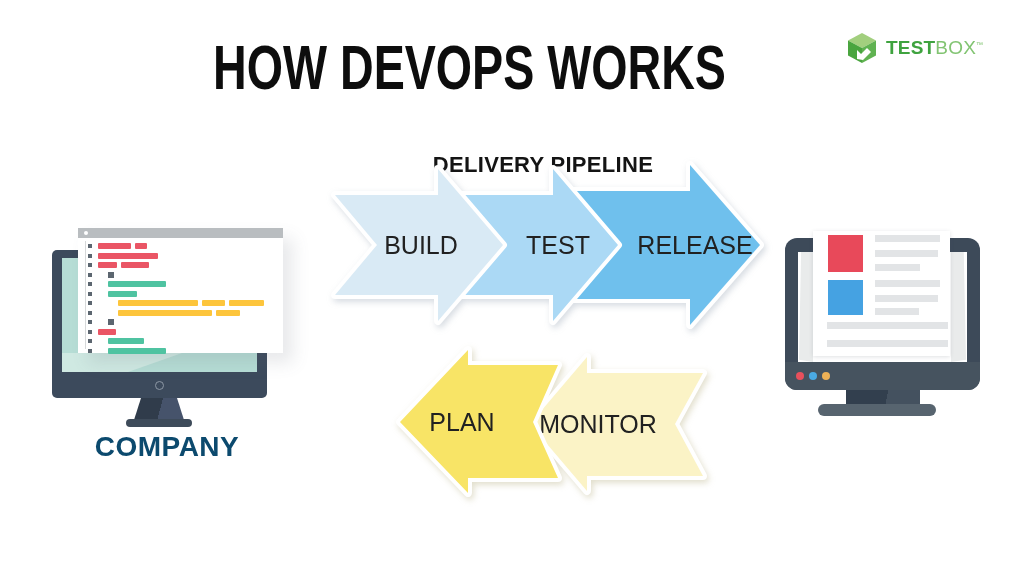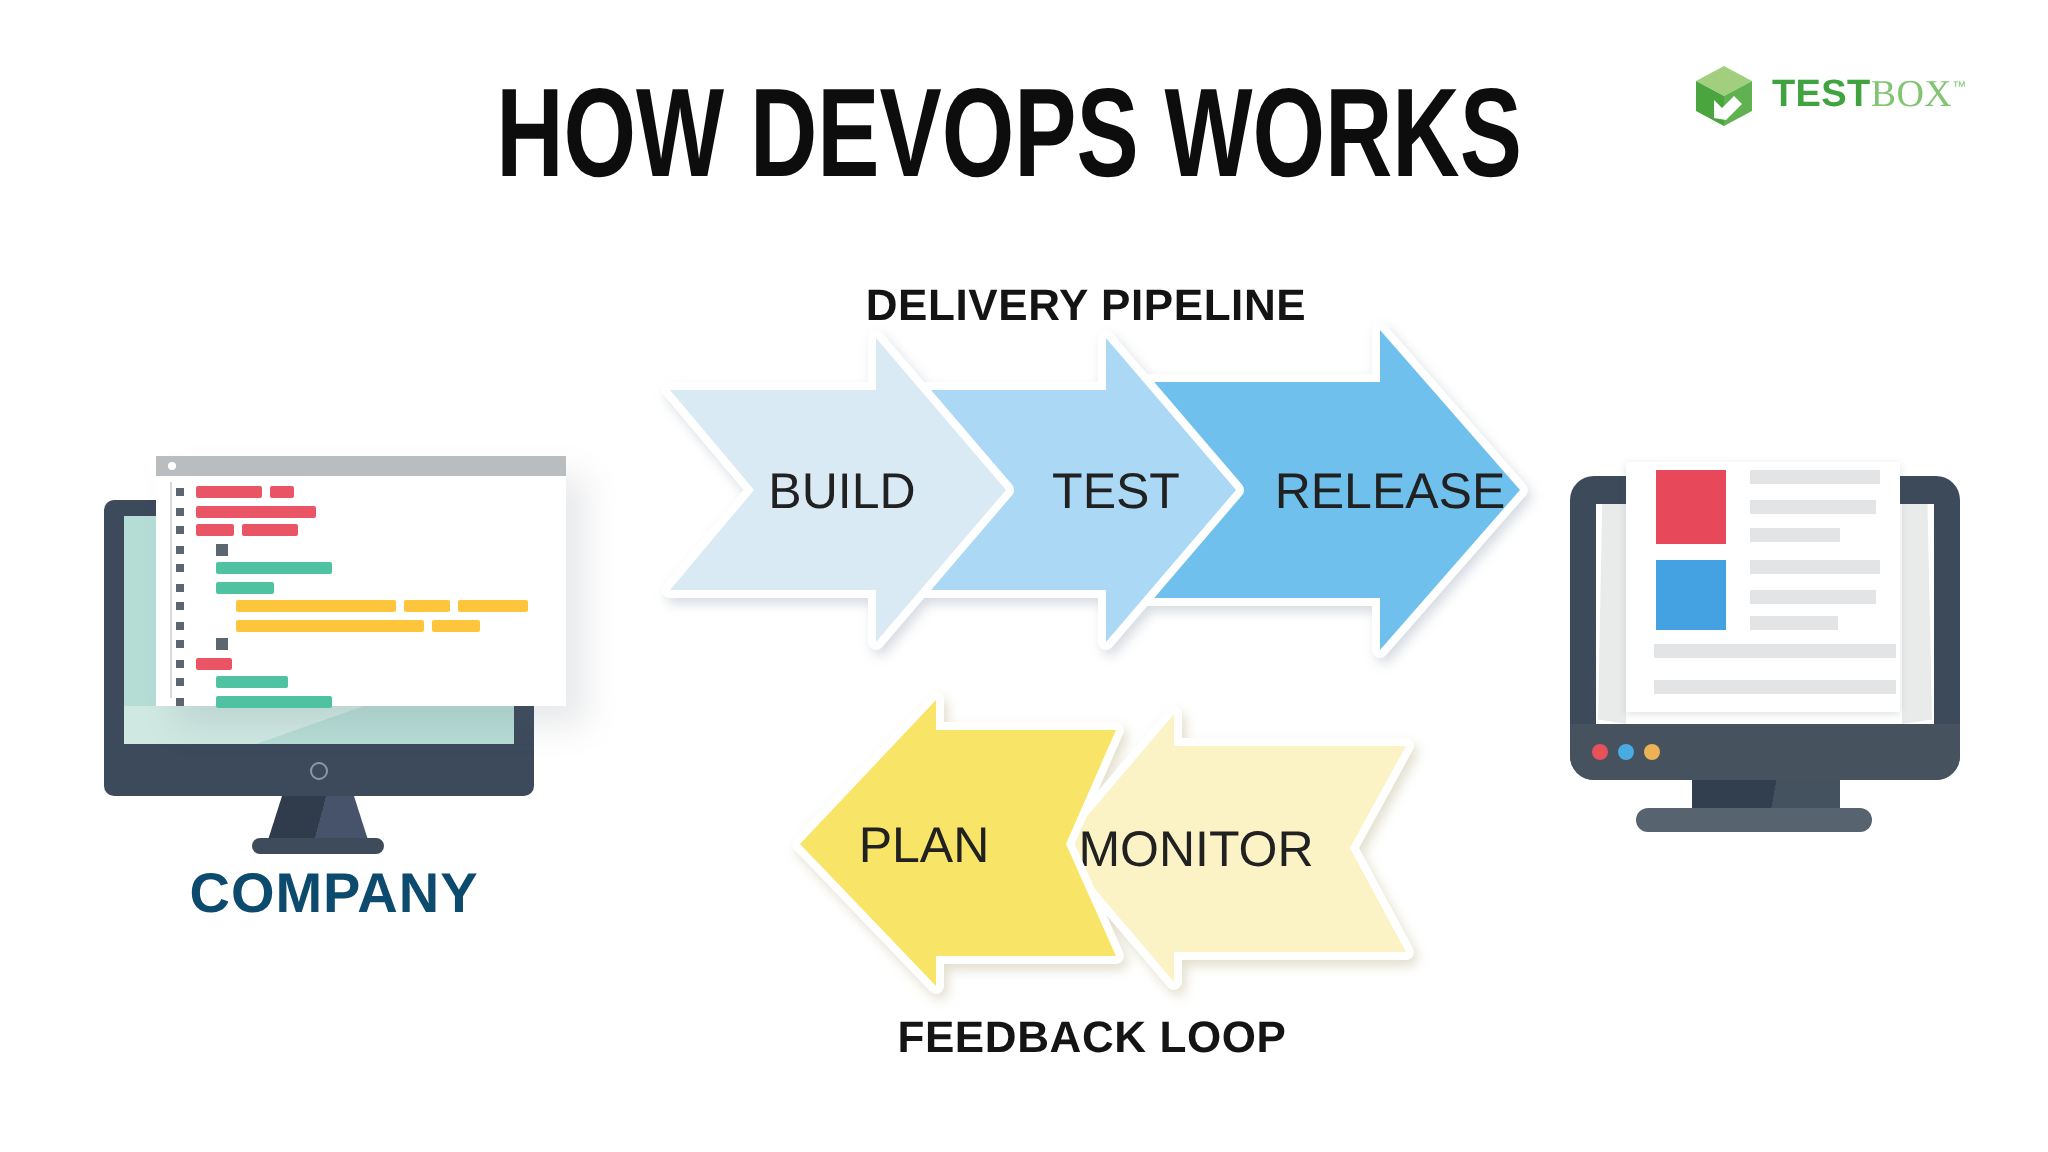--- a/index.html
+++ b/index.html
@@ -4,38 +4,38 @@
 <style>
   * { margin:0; padding:0; box-sizing:border-box; }
   html,body { background:#fff; }
   #stage {
     position:relative; width:1024px; height:576px; background:#ffffff;
     overflow:hidden; font-family:"Liberation Sans", sans-serif; color:#1a1a1a;
   }
   .abs { position:absolute; }
 
   
-  .title-wrap { left:0; top:36px; width:940px; text-align:center;margin-left:35px; }
+  .title-wrap { left:0; top:36px; width:940px; text-align:center; }
   .title-text {
     display:inline-block; font-size:63px; font-weight:800; letter-spacing:0px;
     color:#0d0d0d; transform:scaleX(0.74); transform-origin:center;
     white-space:nowrap; line-height:1;
   }
 
   
   .logo { left:845px; top:31px; display:flex; align-items:center; }
   .logo-text { margin-left:7px; font-size:19px; letter-spacing:0.2px; white-space:nowrap; }
   .logo-tool { font-weight:700; }
-  .logo-box  { font-weight:400;font-family:Liberation Serif, serif; }
+  .logo-box  { font-weight:400; }
   .logo-tm   { font-size:7px; vertical-align:super; }
 
   
   .section-label {
     font-weight:700; font-size:22px; color:#141414; letter-spacing:0.3px;
-    transform:translateX(-50%); white-space:nowrap;
+    transform:translateX(-50%); white-space:nowrap;margin-top:12px;
   }
 
   
   .arrow-svg { overflow:visible; }
   .pipe-shadow  { filter:drop-shadow(2px 3px 3px rgba(110,130,150,0.28)); }
   .loop-shadow  { filter:drop-shadow(2px 3px 3px rgba(160,150,90,0.30)); }
   .arrow-halo { stroke:#ffffff; stroke-width:8; stroke-linejoin:round; }
   .arrow-label {
     font-family:"Liberation Sans", sans-serif; font-size:25px; font-weight:400;
     fill:#212121; text-anchor:middle;
@@ -147,21 +147,20 @@
       </g>
 
       <g>
         <path class="arrow-halo" d="M166,20 H76 V5 L8,77 L76,148 V133 H166 L141,77 Z" fill="#f8e466"></path>
         <path d="M166,20 H76 V5 L8,77 L76,148 V133 H166 L141,77 Z" fill="#f8e466"></path>
         <text class="arrow-label" x="70" y="86">PLAN</text>
       </g>
     </g>
   </svg>
 
-  <div class="abs section-label" style="left:546px; top:506px;">FEEDBACK LOOP</div>
 
   <div class="abs co-frame" style="background: rgb(60, 74, 92);"></div>
   <div class="abs co-screen" style="background: rgb(182, 221, 213);"></div>
   <div class="abs co-fold" style="background: rgb(207, 233, 226);"></div>
   <div class="abs co-circle"></div>
   <div class="abs co-neck"></div>
   <div class="abs co-base" style="background: rgb(62, 75, 90);"></div>
 
   <div class="abs code-window">
     <div class="code-titlebar" style="background: rgb(185, 189, 192);">

